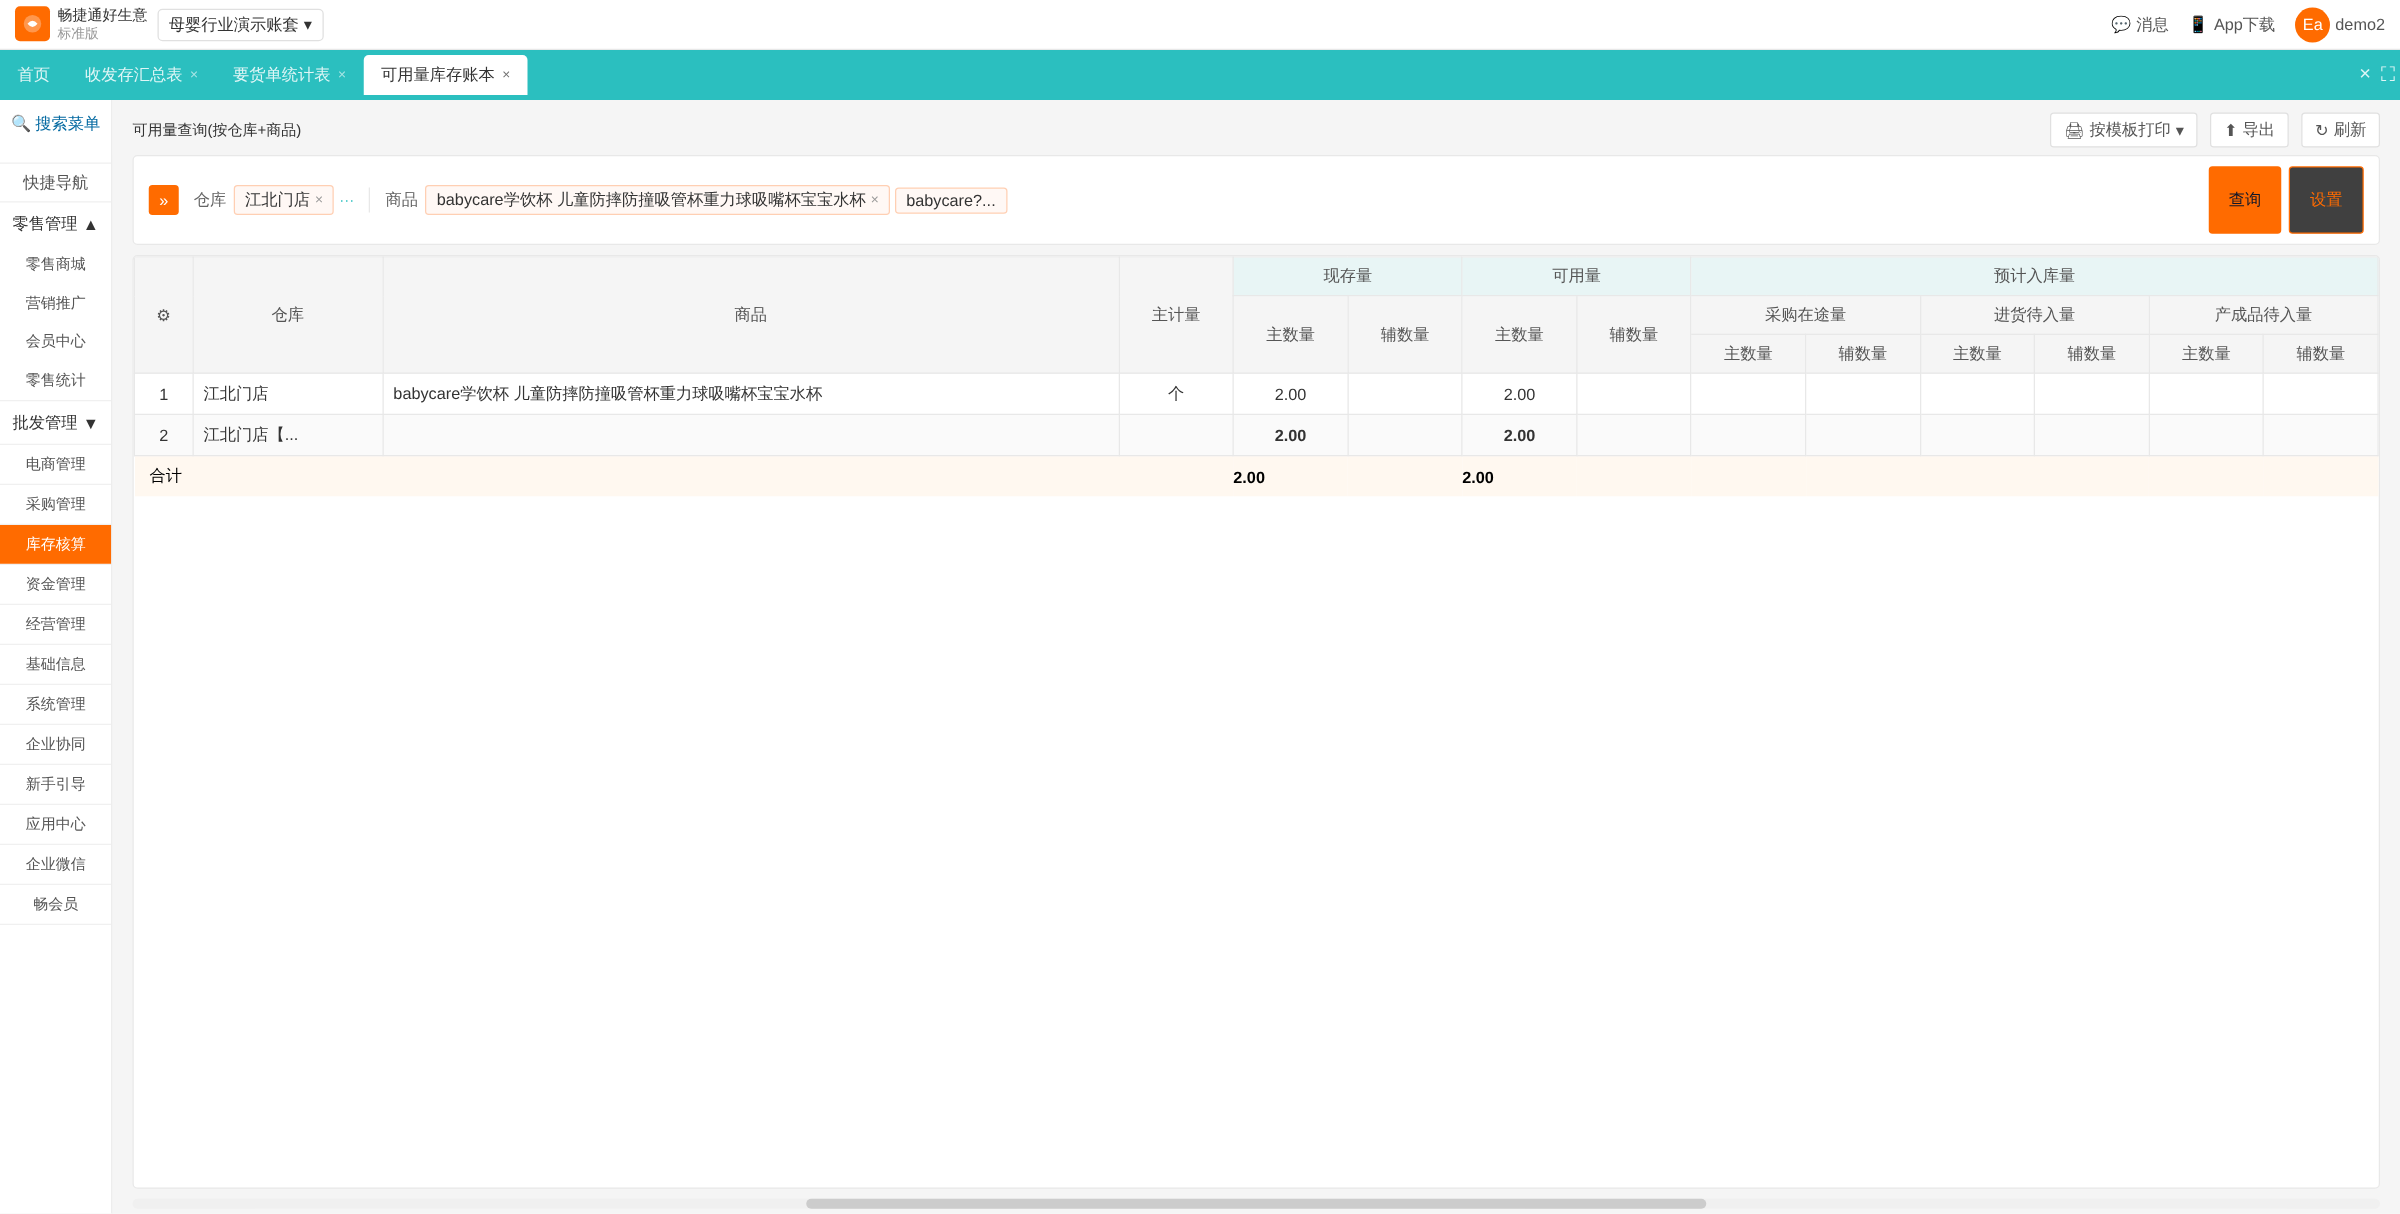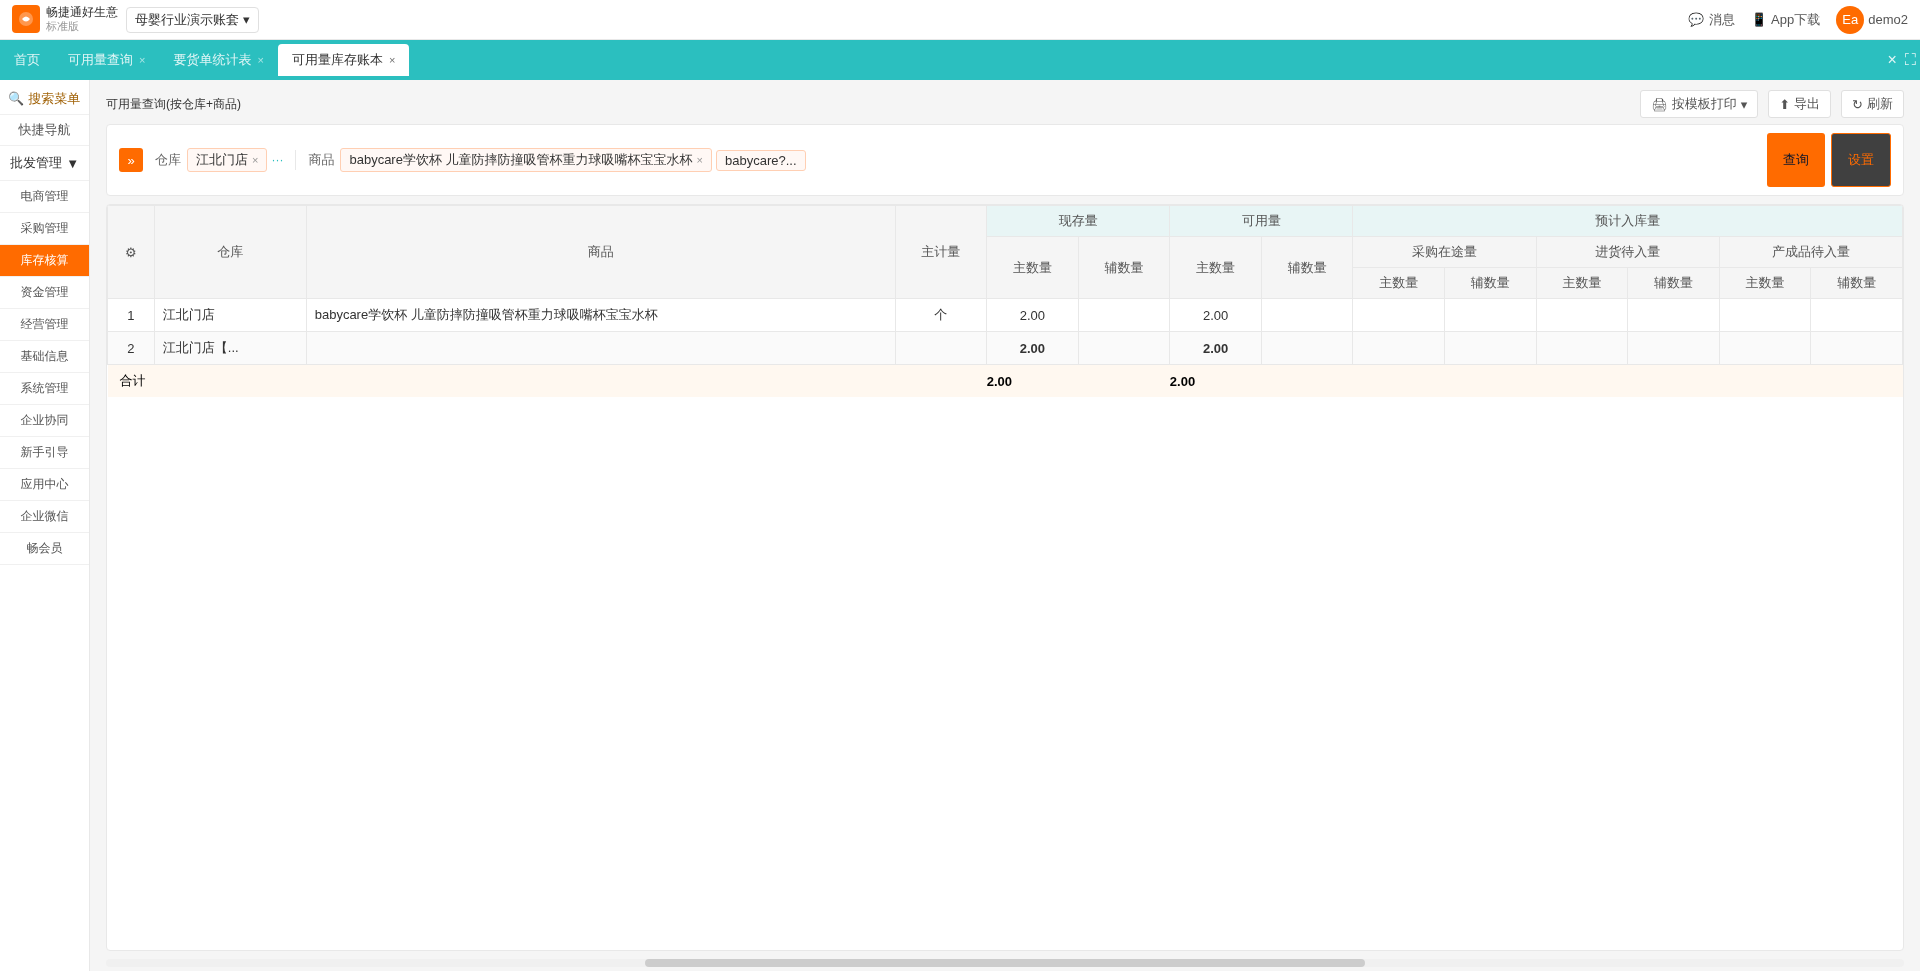--- a/index.html
+++ b/index.html
@@ -73,22 +73,22 @@
     .sidebar {
       width: 90px;
       background: #fff;
       border-right: 1px solid #e8e8e8;
       display: flex;
       flex-direction: column;
       overflow-y: auto;
       flex-shrink: 0;
     }
     .sidebar-search {
-      padding: 10px 8px 6px;
-      color: #a16207;
+      padding: 10px 8px 22px;
+      color: #0369a1;
       font-size: 12px;
       cursor: pointer;
       text-align: center;
       border-bottom: 1px solid #f0f0f0;
     }
     .sidebar-nav {
       padding: 6px 8px;
       color: #555;
       font-size: 12px;
       cursor: pointer;
@@ -275,21 +275,21 @@
       <span>demo2</span>
     </div>
   </div>
 </div>
 
 <div class="tab-bar">
   <div class="tab-item">
     <span>首页</span>
   </div>
   <div class="tab-item">
-    <span>可用量查询</span>
+    <span>收发存汇总表</span>
     <span class="tab-close">×</span>
   </div>
   <div class="tab-item">
     <span>要货单统计表</span>
     <span class="tab-close">×</span>
   </div>
   <div class="tab-item active">
     <span>可用量库存账本</span>
     <span class="tab-close">×</span>
   </div>
@@ -304,20 +304,30 @@
 
   <div class="sidebar">
     <div class="sidebar-search">
       <span>🔍</span>
       <span>搜索菜单</span>
     </div>
     <div class="sidebar-nav">
       <span>快捷导航</span>
     </div>
 
+    <div class="sidebar-section">
+      <div class="sidebar-section-header">
+        <span>零售管理</span>
+        <span>▲</span>
+      </div>
+      <div class="sidebar-item">零售商城</div>
+      <div class="sidebar-item">营销推广</div>
+      <div class="sidebar-item">会员中心</div>
+      <div class="sidebar-item">零售统计</div>
+    </div>
 
     <div class="sidebar-section">
       <div class="sidebar-section-header">
         <span>批发管理</span>
         <span>▼</span>
       </div>
     </div>
 
     <div class="sidebar-section">
       <div class="sidebar-item">电商管理</div>

